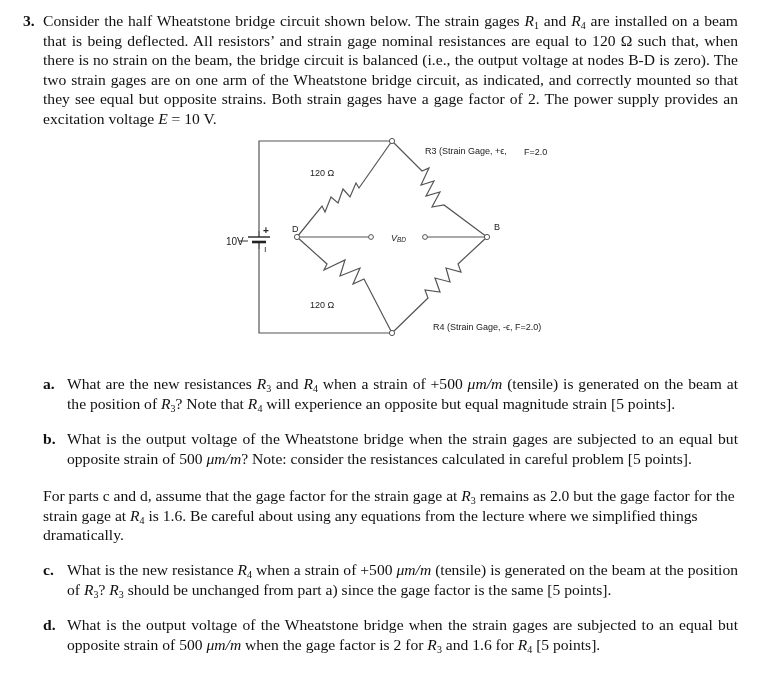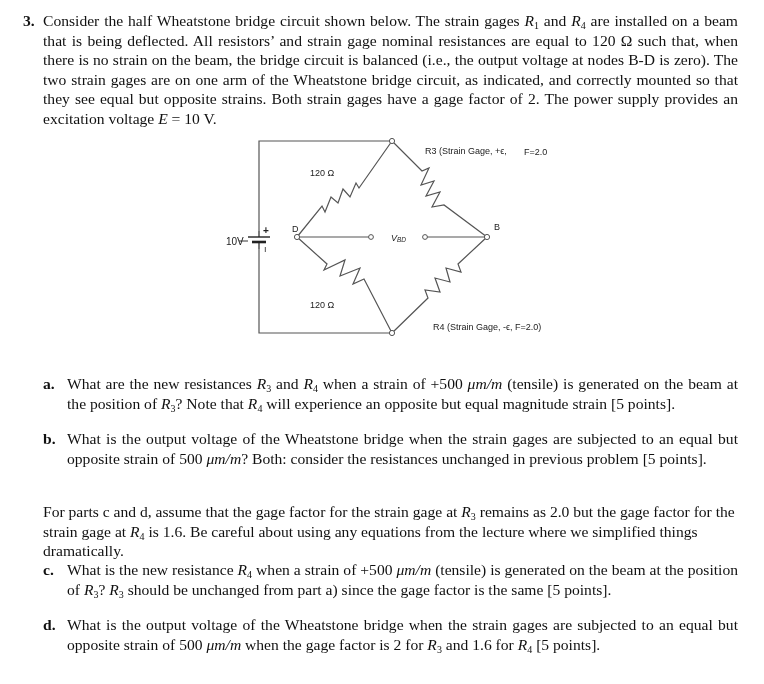--- a/index.html
+++ b/index.html
@@ -67,24 +67,24 @@
   <text class="diag-text" x="433" y="330" font-size="9">R4 (Strain Gage, -ϵ, F=2.0)</text>
 </svg>
 
 <div class="para" style="left:67px; top:374px; width:671px;">
   <span class="qlabel">a.</span>
   <span>What are the new resistances </span><span class="math"><span>R</span><sub>3</sub></span><span> and </span><span class="math"><span>R</span><sub>4</sub></span><span> when a strain of +500 </span><span class="math">μm/m</span><span> (tensile) is generated on the beam at the position of </span><span class="math"><span>R</span><sub>3</sub></span><span>? Note that </span><span class="math"><span>R</span><sub>4</sub></span><span> will experience an opposite but equal magnitude strain  </span><span class="bold">[5 points]</span><span>.</span>
 </div>
 
 <div class="para" style="left:67px; top:429px; width:671px;">
   <span class="qlabel">b.</span>
-  <span>What is the output voltage of the Wheatstone bridge when the strain gages are subjected to an equal but opposite strain of 500 </span><span class="math">μm/m</span><span>? </span><span class="bold">Both:</span><span> consider the resistances unchanged in previous problem  </span><span class="bold">[5 points]</span><span>.</span>
+  <span>What is the output voltage of the Wheatstone bridge when the strain gages are subjected to an equal but opposite strain of 500 </span><span class="math">μm/m</span><span>? </span><span class="bold">Note:</span><span> consider the resistances calculated in careful problem  </span><span class="bold">[5 points]</span><span>.</span>
 </div>
 
-<div class="para" style="left:43px; top:486px; width:695px; text-align:left;margin-top:16px;">
+<div class="para" style="left:43px; top:486px; width:695px; text-align:left;">
   <span>For parts c and d, assume that the gage factor for the strain gage at </span><span class="math"><span>R</span><sub>3</sub></span><span> remains as 2.0 but the gage factor for the strain gage at </span><span class="math"><span>R</span><sub>4</sub></span><span> is 1.6.  Be careful about using any equations from the lecture where we simplified things dramatically.</span>
 </div>
 
 <div class="para" style="left:67px; top:560px; width:671px;">
   <span class="qlabel">c.</span>
   <span>What is the new resistance </span><span class="math"><span>R</span><sub>4</sub></span><span> when a strain of +500 </span><span class="math">μm/m</span><span> (tensile) is generated on the beam at the position of </span><span class="math"><span>R</span><sub>3</sub></span><span>? </span><span class="math"><span>R</span><sub>3</sub></span><span> should be unchanged from part a) since the gage factor is the same  </span><span class="bold">[5 points]</span><span>.</span>
 </div>
 
 <div class="para" style="left:67px; top:615px; width:671px;">
   <span class="qlabel">d.</span>

